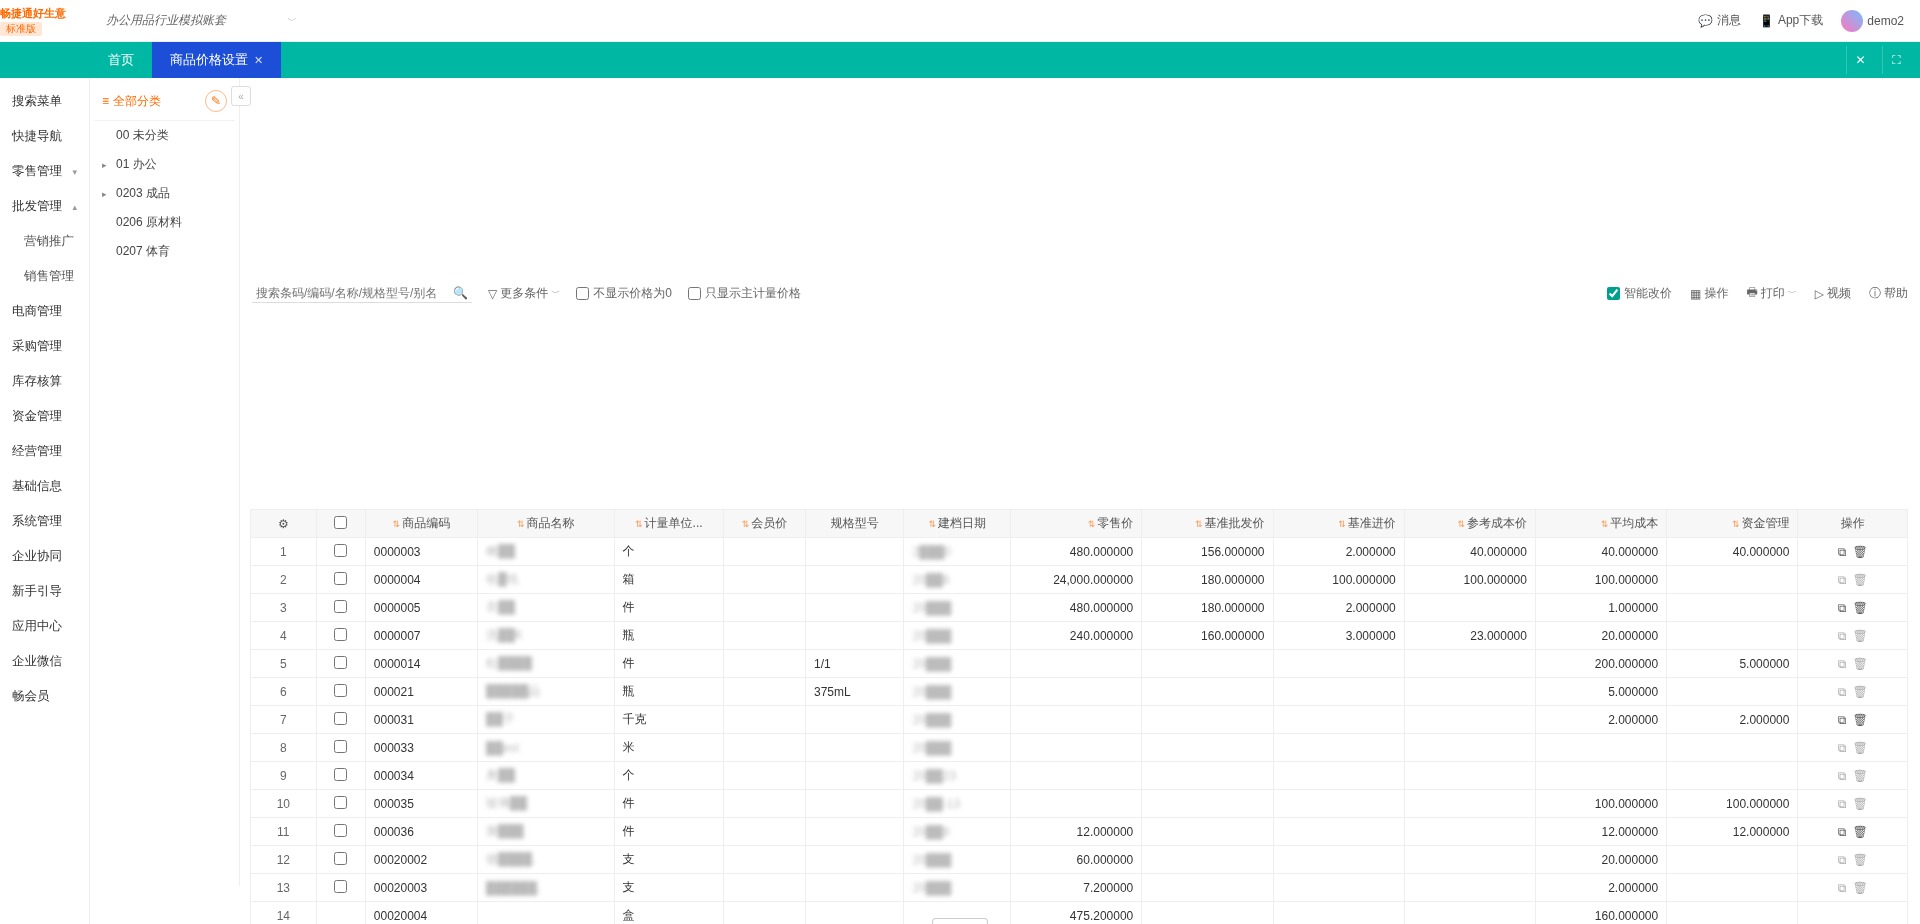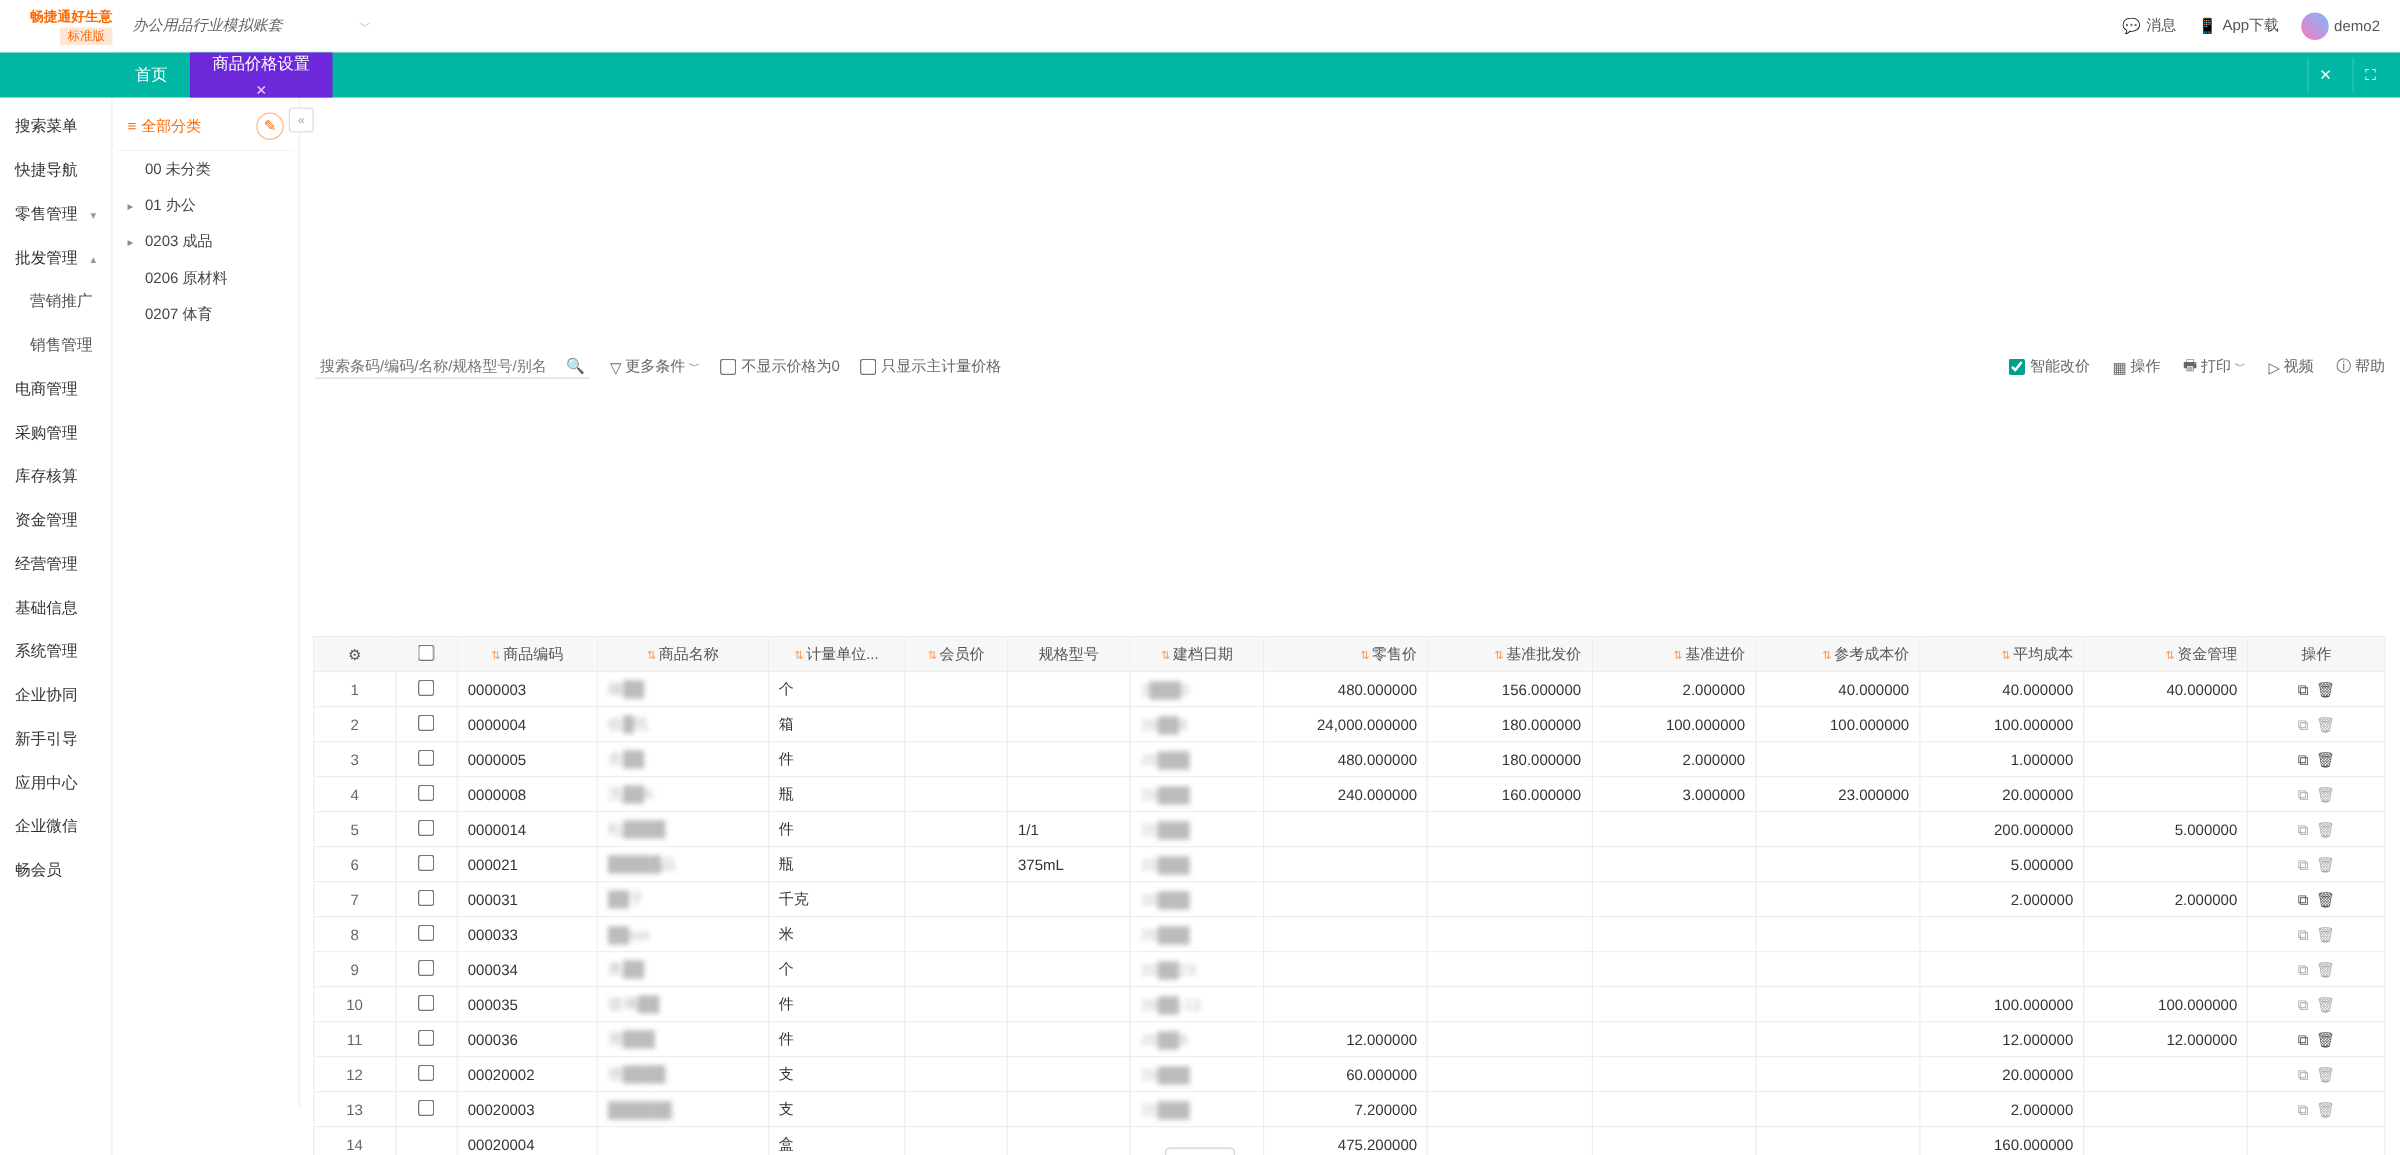--- a/index.html
+++ b/index.html
@@ -1,33 +1,33 @@
 <!DOCTYPE html>
 <html><head>
 <meta charset="utf-8">
 <style>
 * { margin: 0; padding: 0; box-sizing: border-box; font-family: "Microsoft YaHei", Arial, sans-serif; }
 body { background: #fff; font-size: 12px; color: #333; overflow: hidden; }
 
 
 .topbar { display: flex; align-items: center; height: 42px; border-bottom: 1px solid #eee; }
-.logo-box { width: 90px; height: 42px; display: flex; flex-direction: column; align-items: flex-end; justify-content: center; background: #fff; }
+.logo-box { width: 90px; height: 42px; display: flex; flex-direction: column; align-items: flex-start; justify-content: center; background: #fff; }
 .logo-text { font-size: 11px; color: #ff6a00; font-weight: bold; }
 .logo-sub { font-size: 10px; color: #ff6a00; background:#ffe6d5; padding:0 6px; border-radius:2px; margin-top:1px;}
 .workspace { flex: 0 0 auto; padding: 0 16px; color: #666; display:flex; align-items:center; gap:60px;font-style:italic;}
 .workspace .chev { color:#bbb; font-size:10px;}
 .top-spacer { flex: 1; }
 .top-icons { display: flex; align-items: center; gap: 18px; padding-right: 16px; color: #555; }
 .top-icons .item { display: flex; align-items: center; gap: 4px; cursor: pointer; }
 .avatar { width: 22px; height: 22px; border-radius: 50%; background: linear-gradient(45deg,#f7b,#7bf); }
 
 
 .tabstrip { height: 36px; background: #00b7a3; display: flex; align-items: stretch; color: #fff; padding-left: 90px; position:relative;}
 .tabstrip .tab { padding: 0 18px; display: flex; align-items: center; gap: 6px; font-size: 13px; cursor:pointer;}
-.tabstrip .tab.active { background: #6d28d9; flex-direction: column; }
+.tabstrip .tab.active { background: #1d4ed8; }
 .tabstrip .tab .close { font-size: 11px; opacity:.8;}
 .tabstrip .right { position:absolute; right:0; top:0; bottom:0; display:flex; align-items:center; gap:8px; padding-right:10px;}
 .tabstrip .right .btn { width:28px; height:28px; display:flex; align-items:center; justify-content:center; cursor:pointer; border-left:1px solid rgba(255,255,255,.2);}
 
 
 .main { display: flex; height: calc(100vh - 78px); justify-content: center; }
 
 
 .leftnav { width: 90px; background: #fff; border-right: 1px solid #eee; overflow-y: auto; padding-top:6px;}
 .leftnav .navitem { padding: 9px 12px; color: #333; font-size: 12.5px; cursor:pointer; display:flex; justify-content:space-between; align-items:center;}
@@ -365,21 +365,21 @@
                 <td class="center">
                   <div class="opicons">
                     <span style="color:#555">⧉</span>
                     <span style="color:#555">🗑</span>
                   </div>
                 </td>
               </tr>
               <tr>
                 <td class="idx">4</td>
                 <td class="chkcell"><input type="checkbox" style=""></td>
-                <td>0000008</td>
+                <td>0000007</td>
                 <td><span class="blur">洗██K</span></td>
                 <td>瓶</td>
                 <td></td>
                 <td></td>
                 <td><span class="blur">20███</span></td>
                 <td class="num">240.000000</td>
                 <td class="num">160.000000</td>
                 <td class="num">3.000000</td>
                 <td class="num">23.000000</td>
                 <td class="num">20.000000</td>

